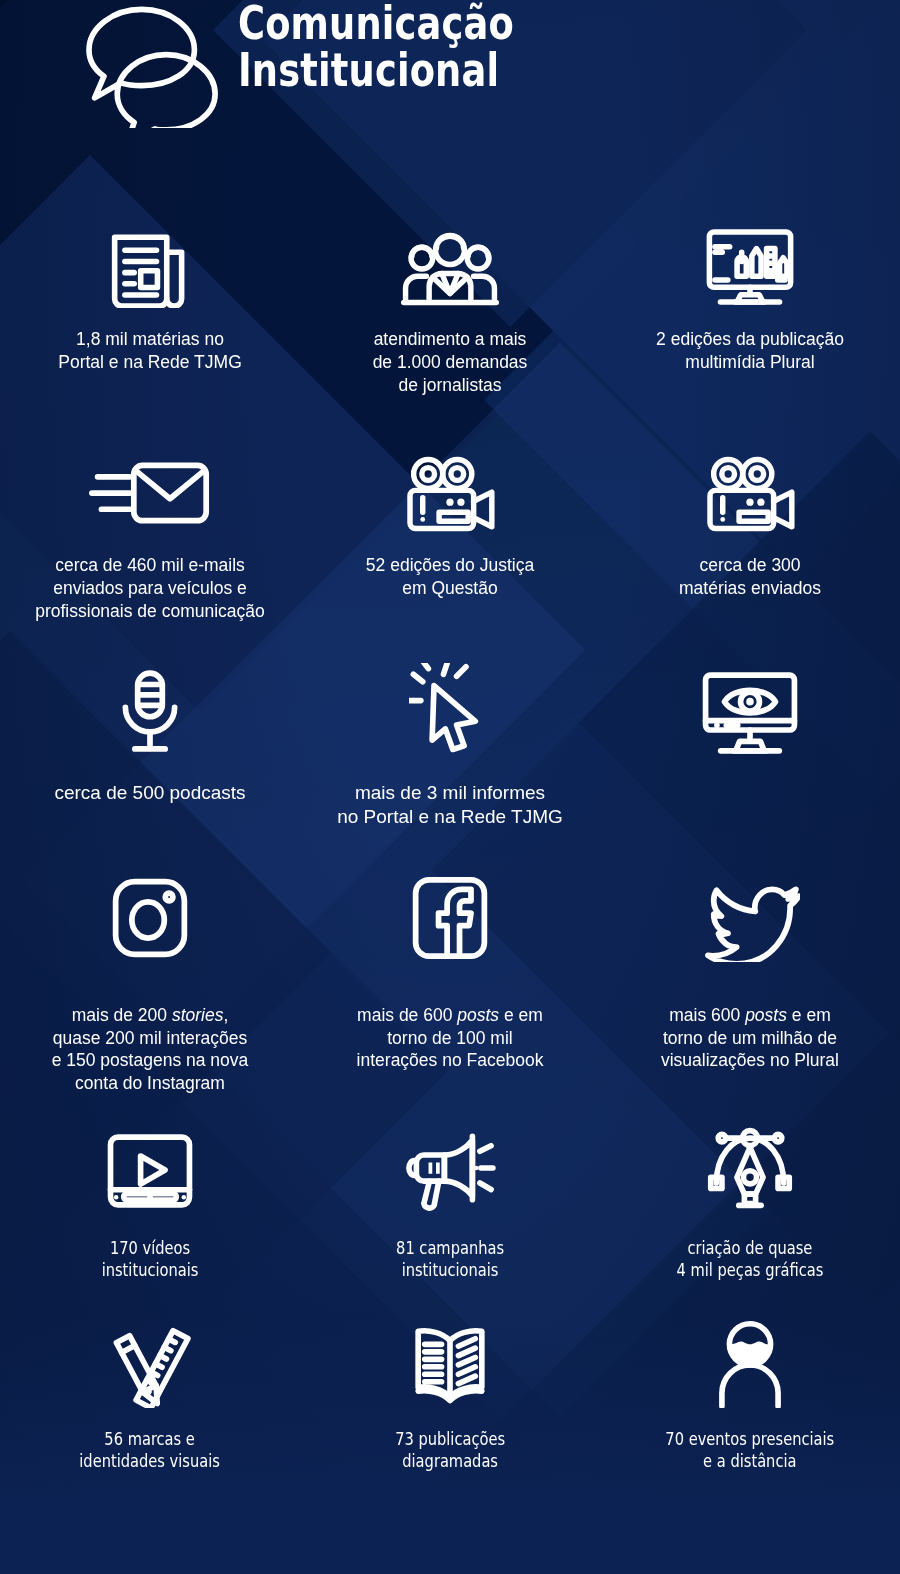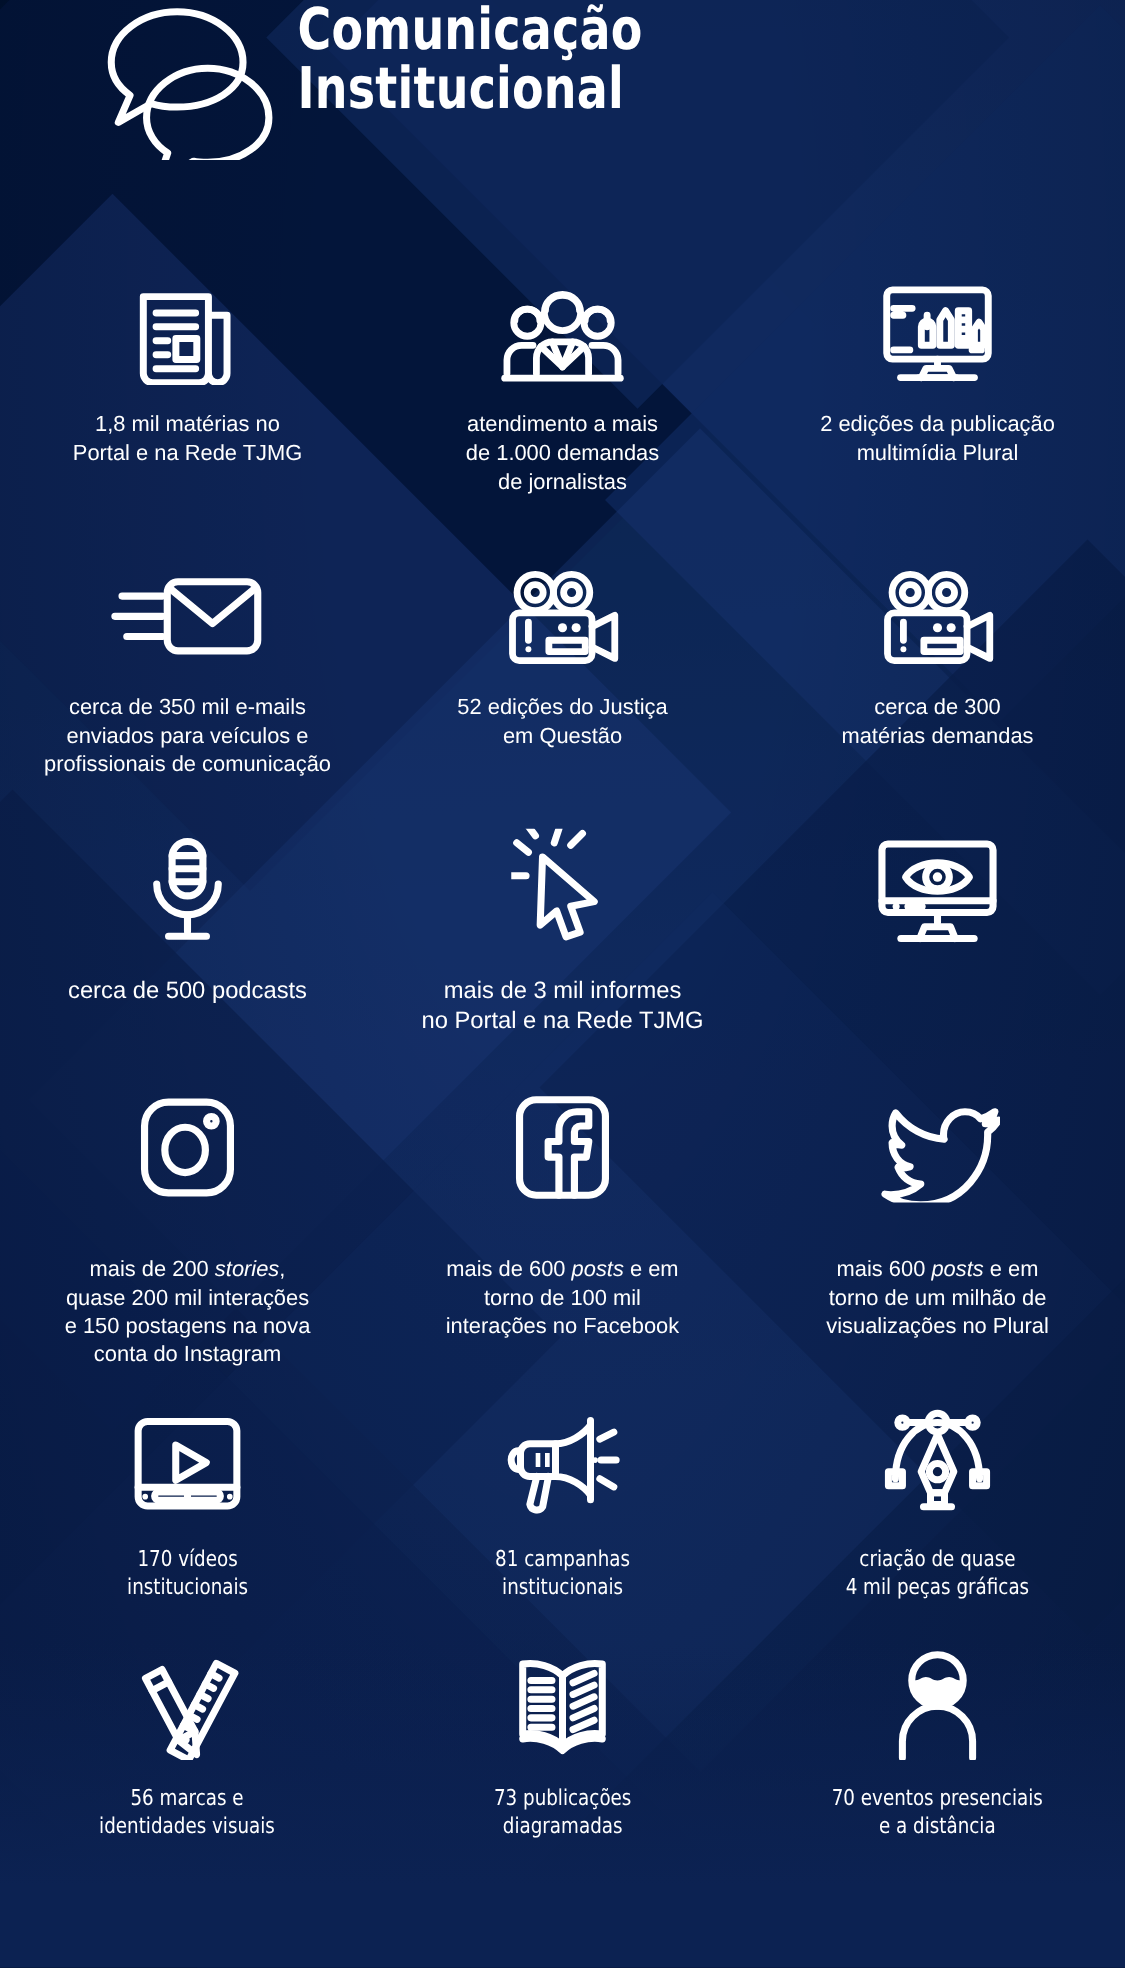--- a/index.html
+++ b/index.html
@@ -206,21 +206,21 @@
 
     <div class="cell r2">
       <div class="ico">
         <svg viewBox="0 0 130 84" width="124" height="80">
           <rect class="wline" stroke-width="5" x="48" y="12" width="76" height="58" rx="9"></rect>
           <path class="wline" stroke-width="5" d="M52 19 L86 47 L120 19"></path>
           <path class="wline" stroke-width="5" d="M10 24 h34 M4 41 h40 M14 58 h30"></path>
         </svg>
       </div>
       <div class="cap">
-        <div>cerca de 350 mil e-mails</div>
+        <div>cerca de 460 mil e-mails</div>
           <div>enviados  para veículos e</div>
           <div>profissionais de comunicação</div>
       </div>
     </div>
 
     <div class="cell r2">
       <div class="ico">
         <svg viewBox="0 0 112 88" width="102" height="80">
           <circle class="wline" stroke-width="5" cx="32" cy="22" r="16"></circle>
           <circle class="wline" stroke-width="5" cx="32" cy="22" r="7"></circle>
@@ -252,21 +252,21 @@
           <path class="wline" stroke-width="5" d="M82 52 L102 42 v38 L82 70"></path>
           <circle class="wfill" cx="56" cy="53" r="4"></circle>
           <circle class="wfill" cx="68" cy="53" r="4"></circle>
           <rect class="wline" stroke-width="4.5" x="44" y="64" width="32" height="10"></rect>
           <path class="wline" stroke-width="4" d="M26 48 v16"></path>
           <circle class="wfill" cx="26" cy="72" r="2.6"></circle>
         </svg>
       </div>
       <div class="cap">
         <div>cerca de 300</div>
-          <div>matérias demandas</div>
+          <div>matérias enviados</div>
       </div>
     </div>
 
     <div class="cell r3">
       <div class="ico">
         <svg viewBox="0 0 76 94" width="72" height="90">
           <rect class="wline" stroke-width="5" x="25" y="6" width="26" height="46" rx="13"></rect>
           <path class="wline" stroke-width="4" d="M25 18 h26 M25 29 h26 M25 40 h26"></path>
           <path class="wline" stroke-width="5" d="M12 42 a26 26 0 0 0 52 0"></path>
           <path class="wline" stroke-width="5" d="M38 68 v14 M22 86 h32"></path>

